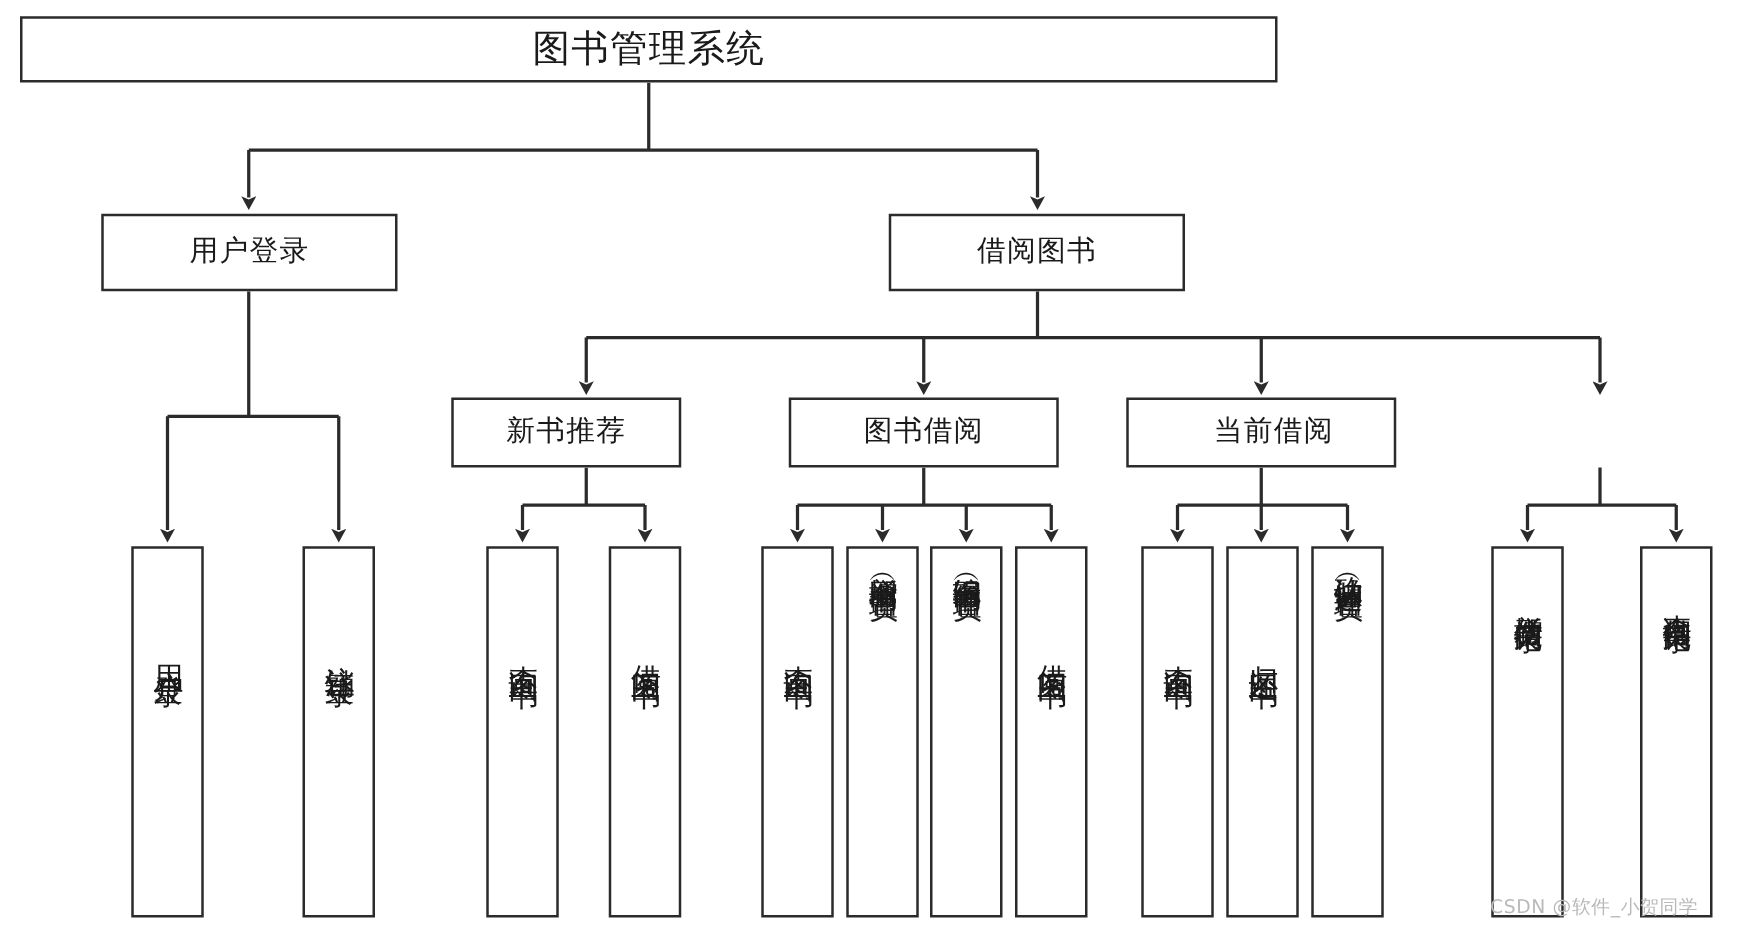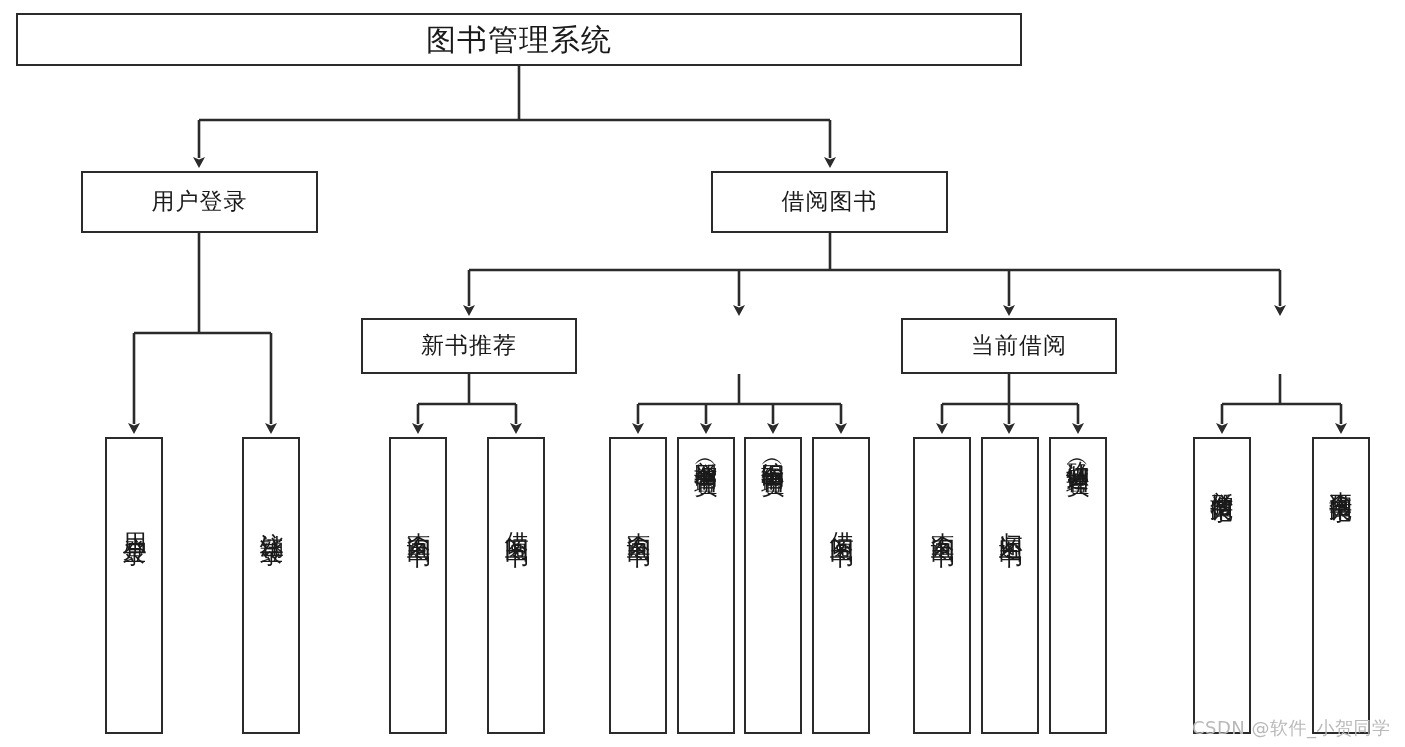--- a/index.html
+++ b/index.html
@@ -63,21 +63,21 @@
     letter-spacing: 4px;
   }
   .node.vert.tall .label {
     font-size: 23px;
     letter-spacing: 2px;
   }
   #watermark {
     position: absolute;
     left: 1192px;
     top: 716px;
-    font-size: 18px;
+    font-size: 15px;
     color: #b9b9b9;
     letter-spacing: 0.5px;
     white-space: nowrap;
     font-family: "DejaVu Sans", "Liberation Sans", sans-serif;
   }
 </style>
 </head>
 <body>
 
 <div id="canvas">
@@ -137,24 +137,27 @@
   </div>
 
   <div class="node horiz" style="left:81px; top:171px; width:237px; height:62px;">
     <span class="label">用户登录</span>
   </div>
 
   <div class="node horiz" style="left:711px; top:171px; width:237px; height:62px;">
     <span class="label">借阅图书</span>
   </div>
 
-  <div class="node horiz" style="left:361px; top:318px; width:216px; height:56px;">
+  <div class="node horiz" style="left:361px; top:318px; width:184px; height:56px;">
     <span class="label">新书推荐</span>
   </div>
 
+  <div class="node horiz" style="left:631px; top:318px; width:216px; height:56px;">
+    <span class="label">图书借阅</span>
+  </div>
 
   <div class="node horiz" style="left:901px; top:318px; width:216px; height:56px;padding-left:20px;">
     <span class="label">当前借阅</span>
   </div>
 
 
   <div class="node vert" style="left:105px; top:437px; width:58px; height:297px; padding-top:74px;">
     <span class="label">用户登录</span>
   </div>
 

